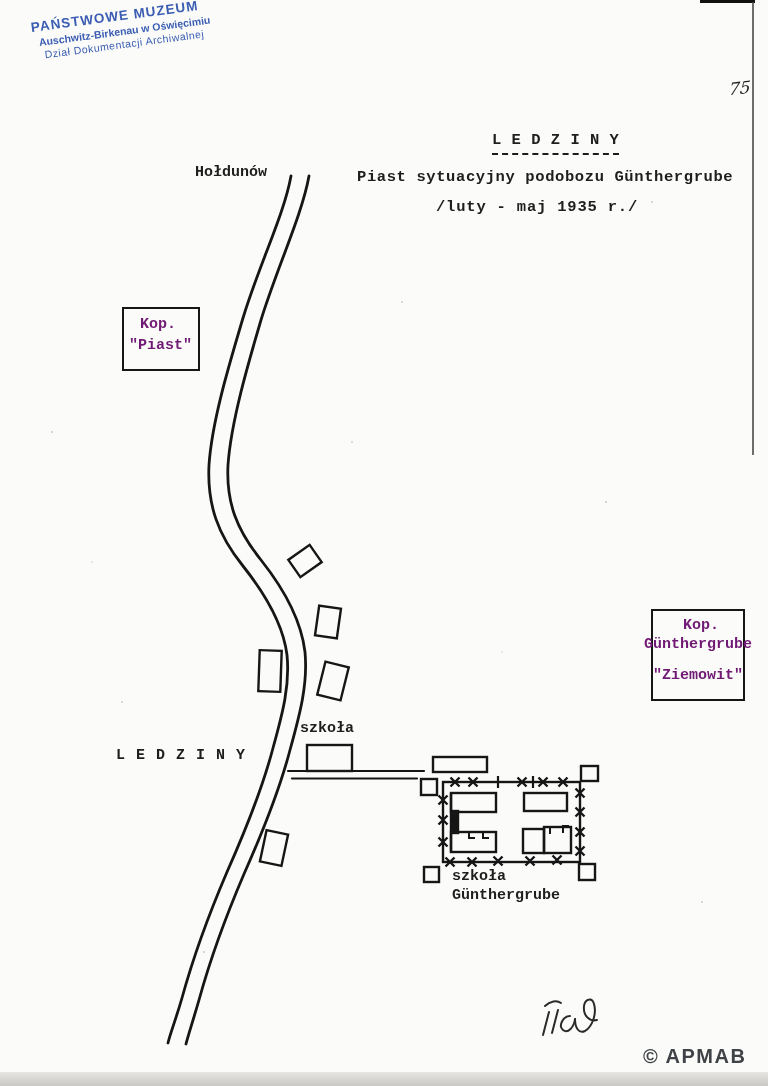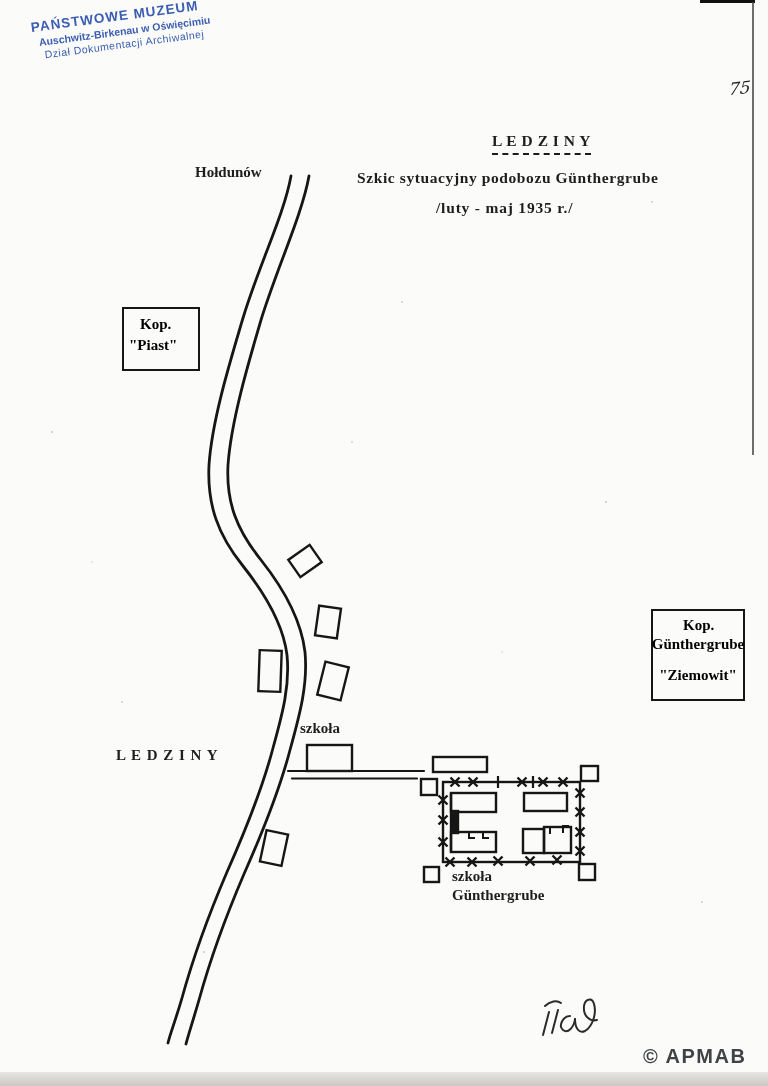--- a/index.html
+++ b/index.html
@@ -5,21 +5,21 @@
   html,body{margin:0;padding:0;}
   body{
     width:768px;height:1086px;position:relative;overflow:hidden;
     background:#fbfbf9;
     font-family:"Liberation Mono","DejaVu Sans Mono",monospace;
   }
   .abs{position:absolute;}
   
   .tw{
     color:#1e1e1e;font-weight:bold;font-size:15px;line-height:19px;
-    font-family:Liberation Serif, serif;
+    font-family:Liberation Mono, monospace;
     white-space:nowrap;
   }
   
   .stamp{
     left:30px;top:20px;width:215px;
     transform:rotate(-7.5deg);transform-origin:left top;
     color:#2b51ad;text-align:left;
     font-family:"Liberation Sans","DejaVu Sans",sans-serif;
     opacity:.92;
   }
@@ -35,21 +35,21 @@
     left:492px;top:131px;font-size:15.5px;letter-spacing:.5px;
     border-bottom:2px dashed #1c1c1c;padding-bottom:3px;
   }
   .subtitle1{left:357px;top:168px;font-size:15.5px;letter-spacing:.6px;}
   .subtitle2{left:436px;top:198px;font-size:15.5px;letter-spacing:.8px;}
   .lbl-holdunow{left:195px;top:163px;}
   .lbl-ledziny{left:116px;top:746px;letter-spacing:1px;}
   .lbl-szkola{left:300px;top:719px;text-align:center;}
   .lbl-podoboz{left:452px;top:867px;}
   .mapbox{
-    border:2.5px solid #161616;color:#000000;
+    border:2.5px solid #161616;color:#701a75;
   }
   .box-piast{left:122px;top:307px;width:74px;height:60px;}
   .box-piast .l1{margin:6px 0 0 16px;}
   .box-piast .l2{margin:2px 0 0 5px;}
   .box-ziemowit{left:651px;top:609px;width:90px;height:88px;}
   .box-ziemowit .l1{margin:5px 0 0 30px;}
   .box-ziemowit .l2{position:absolute;left:50%;top:24px;transform:translateX(-50%);}
   .box-ziemowit .l3{position:absolute;left:50%;top:55px;transform:translateX(-50%);}
   .copyright{
     left:643px;top:1045px;
@@ -175,21 +175,21 @@
 
 <div class="abs stamp">
   <div class="s1">PAŃSTWOWE MUZEUM</div>
   <div class="s2">Auschwitz-Birkenau w Oświęcimiu</div>
   <div class="s3">Dział Dokumentacji Archiwalnej</div>
 </div>
 
 <div class="abs pageno">75</div>
 
 <div class="abs tw title-head">L E D Z I N Y</div>
-<div class="abs tw subtitle1">Szkic sytuacyjny podobozu Günthergrube</div>
+<div class="abs tw subtitle1">Piast sytuacyjny podobozu Günthergrube</div>
 <div class="abs tw subtitle2">/luty - maj 1935 r./</div>
 
 <div class="abs tw lbl-holdunow">Hołdunów</div>
 <div class="abs tw lbl-ledziny">L E D Z I N Y</div>
 <div class="abs tw lbl-szkola">szkoła</div>
 <div class="abs tw lbl-podoboz">
   <div>szkoła</div>
   <div>Günthergrube</div>
 </div>
 

